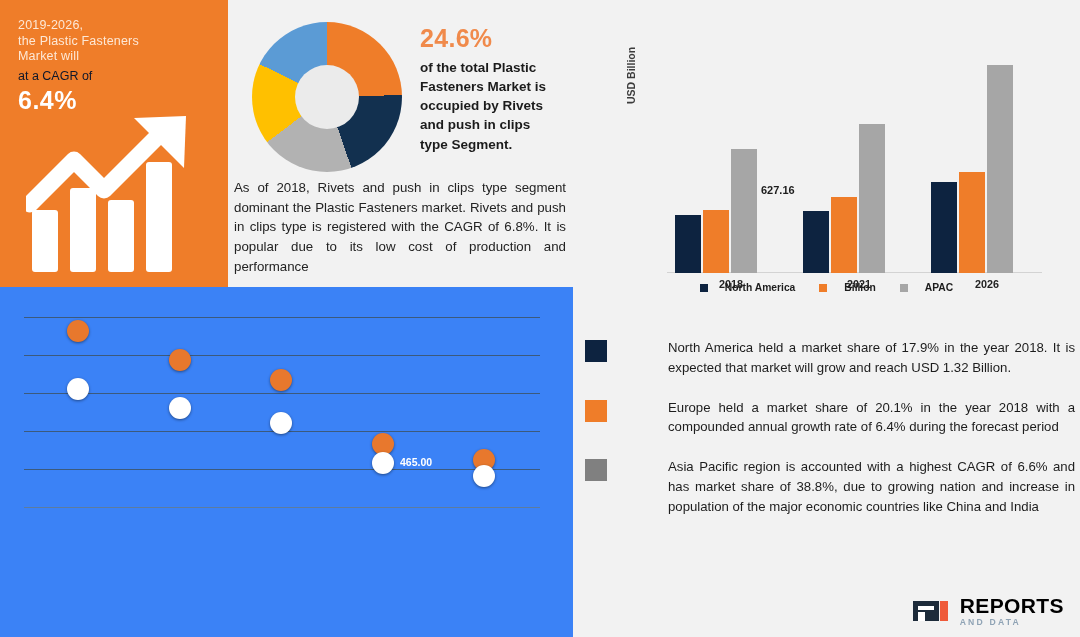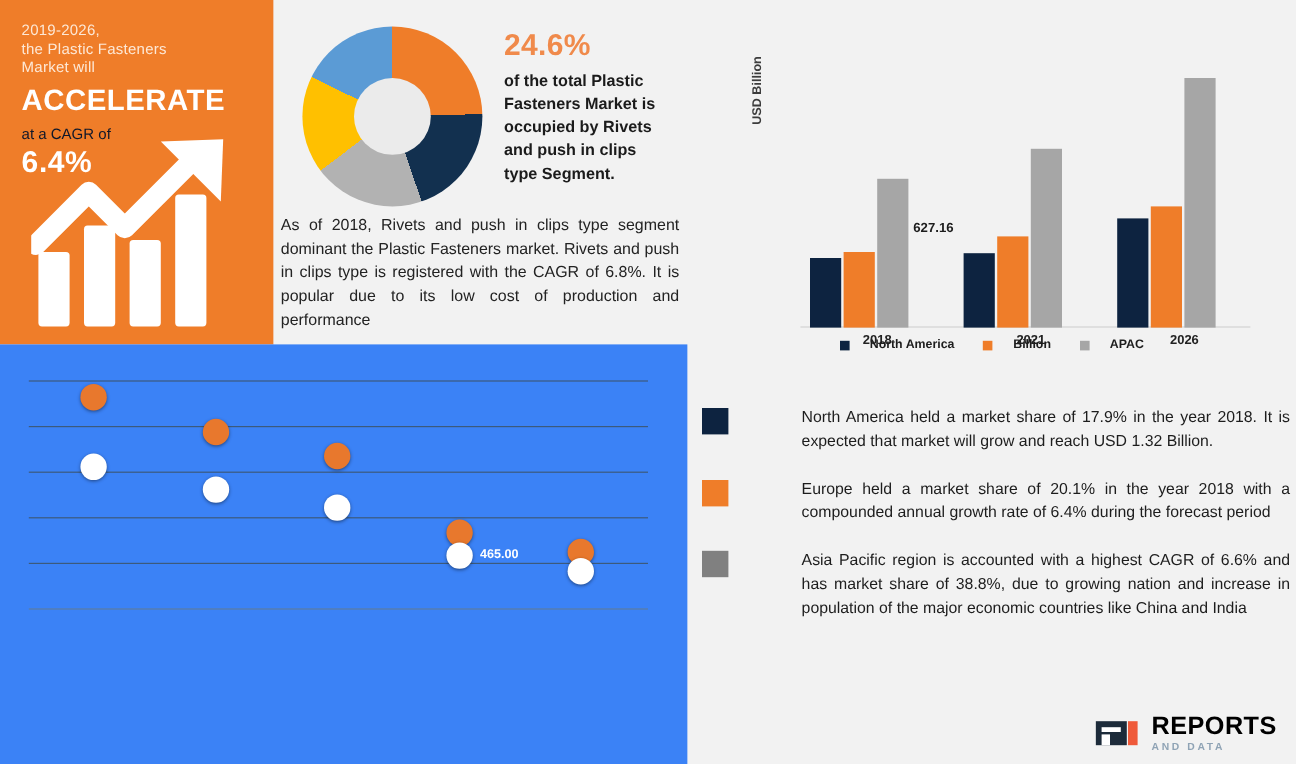--- a/index.html
+++ b/index.html
@@ -106,21 +106,20 @@
 
 <div class="page">
 
   <div class="left-col">
 
     <div class="accel">
       <div class="accel-txt">
         <div class="accel-l1">2019-2026,</div>
         <div class="accel-l2">the Plastic Fasteners</div>
         <div class="accel-l3">Market will</div>
-        <div class="accel-big">ACCELERATE</div>
         <div class="accel-l4">at a CAGR of</div>
         <div class="accel-pct">6.4%</div>
       </div>
       <svg class="accel-art" viewBox="0 0 190 170">
         <rect x="6" y="100" width="26" height="62" rx="3" fill="#ffffff"></rect>
         <rect x="44" y="78" width="26" height="84" rx="3" fill="#ffffff"></rect>
         <rect x="82" y="90" width="26" height="72" rx="3" fill="#ffffff"></rect>
         <rect x="120" y="52" width="26" height="110" rx="3" fill="#ffffff"></rect>
         <path d="M4 94 L48 50 L78 80 L142 16" stroke="#ffffff" stroke-width="17" fill="none" stroke-linecap="round" stroke-linejoin="round"></path>
         <path d="M108 8 L160 6 L158 58 Z" fill="#ffffff"></path>

